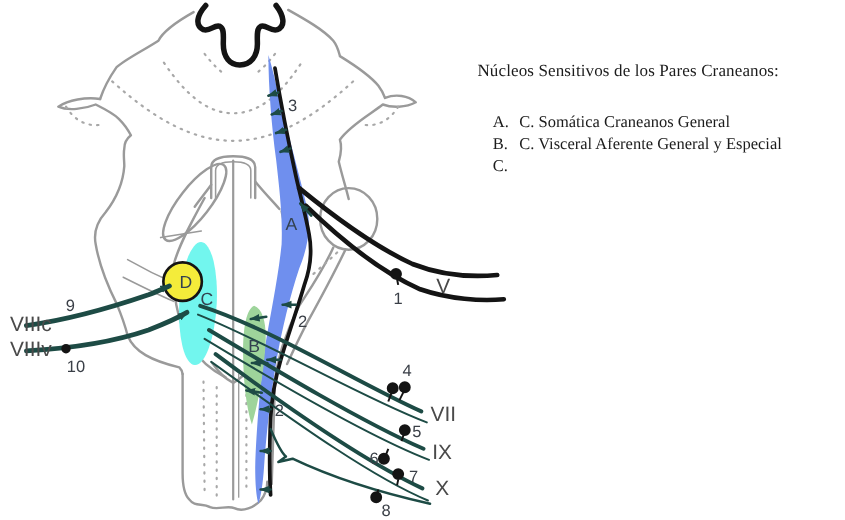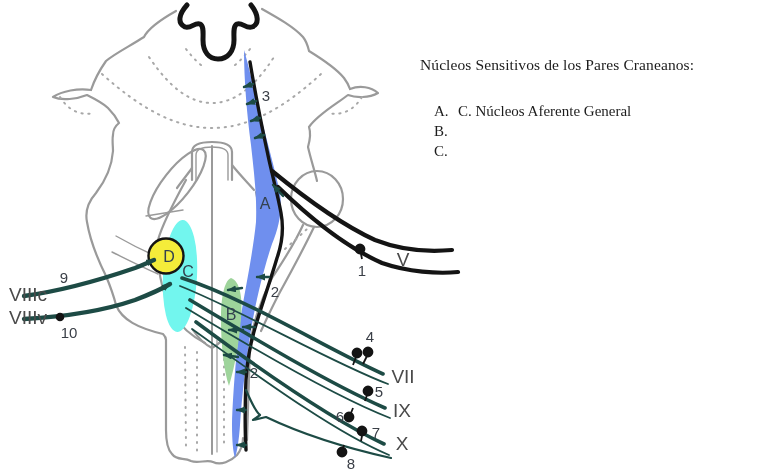--- a/index.html
+++ b/index.html
@@ -1,19 +1,19 @@
 <!DOCTYPE html>
 <html><head>
 <meta charset="utf-8">
 <style>
   html,body{margin:0;padding:0;background:#fff;}
   #stage{position:relative;width:768px;height:473px;background:#ffffff;overflow:hidden;
          font-family:"Liberation Serif",serif;}
   #diagram-svg{position:absolute;left:0;top:0;}
-  #legend{position:absolute;left:420px;top:56px;width:330px;color:#1c1c1c;}
+  #legend{position:absolute;left:434px;top:56px;width:330px;color:#1c1c1c;}
   #legend .title{font-size:15.5px;letter-spacing:.1px;white-space:nowrap;}
   #legend .items{margin-top:27px;}
   #legend .item{display:flex;line-height:20px;font-size:15px;margin-left:14px;white-space:nowrap;}
   #legend .key{width:24px;flex:0 0 24px;}
   text{font-family:"Liberation Sans",sans-serif;}
   .numlbl{fill:#3a3f47;font-size:15px;}
   .letlbl{fill:#33414f;font-size:16px;}
   .nervelbl{fill:#4a4a4a;font-size:19px;}
 </style>
 </head>
@@ -146,24 +146,25 @@
     <text class="nervelbl" x="9" y="301" font-size="15" text-anchor="start">VIIIc</text>
     <text class="nervelbl" x="9" y="324" font-size="15" text-anchor="start">VIIIv</text>
   </g>
 </svg>
 
 <div id="legend">
   <div class="title">Núcleos Sensitivos de los Pares Craneanos:</div>
   <div class="items">
     <div class="item">
       <span class="key">A.</span>
-      <span class="txt">C. Núcleos Aferente General</span>
+      <span class="txt">C. Somática Craneanos General</span>
     </div>
     <div class="item">
       <span class="key">B.</span>
+      <span class="txt">C. Visceral Aferente General y Especial</span>
     </div>
     <div class="item">
       <span class="key">C.</span>
     </div>
   </div>
 </div>
 
 </div>
 
 </body></html>

